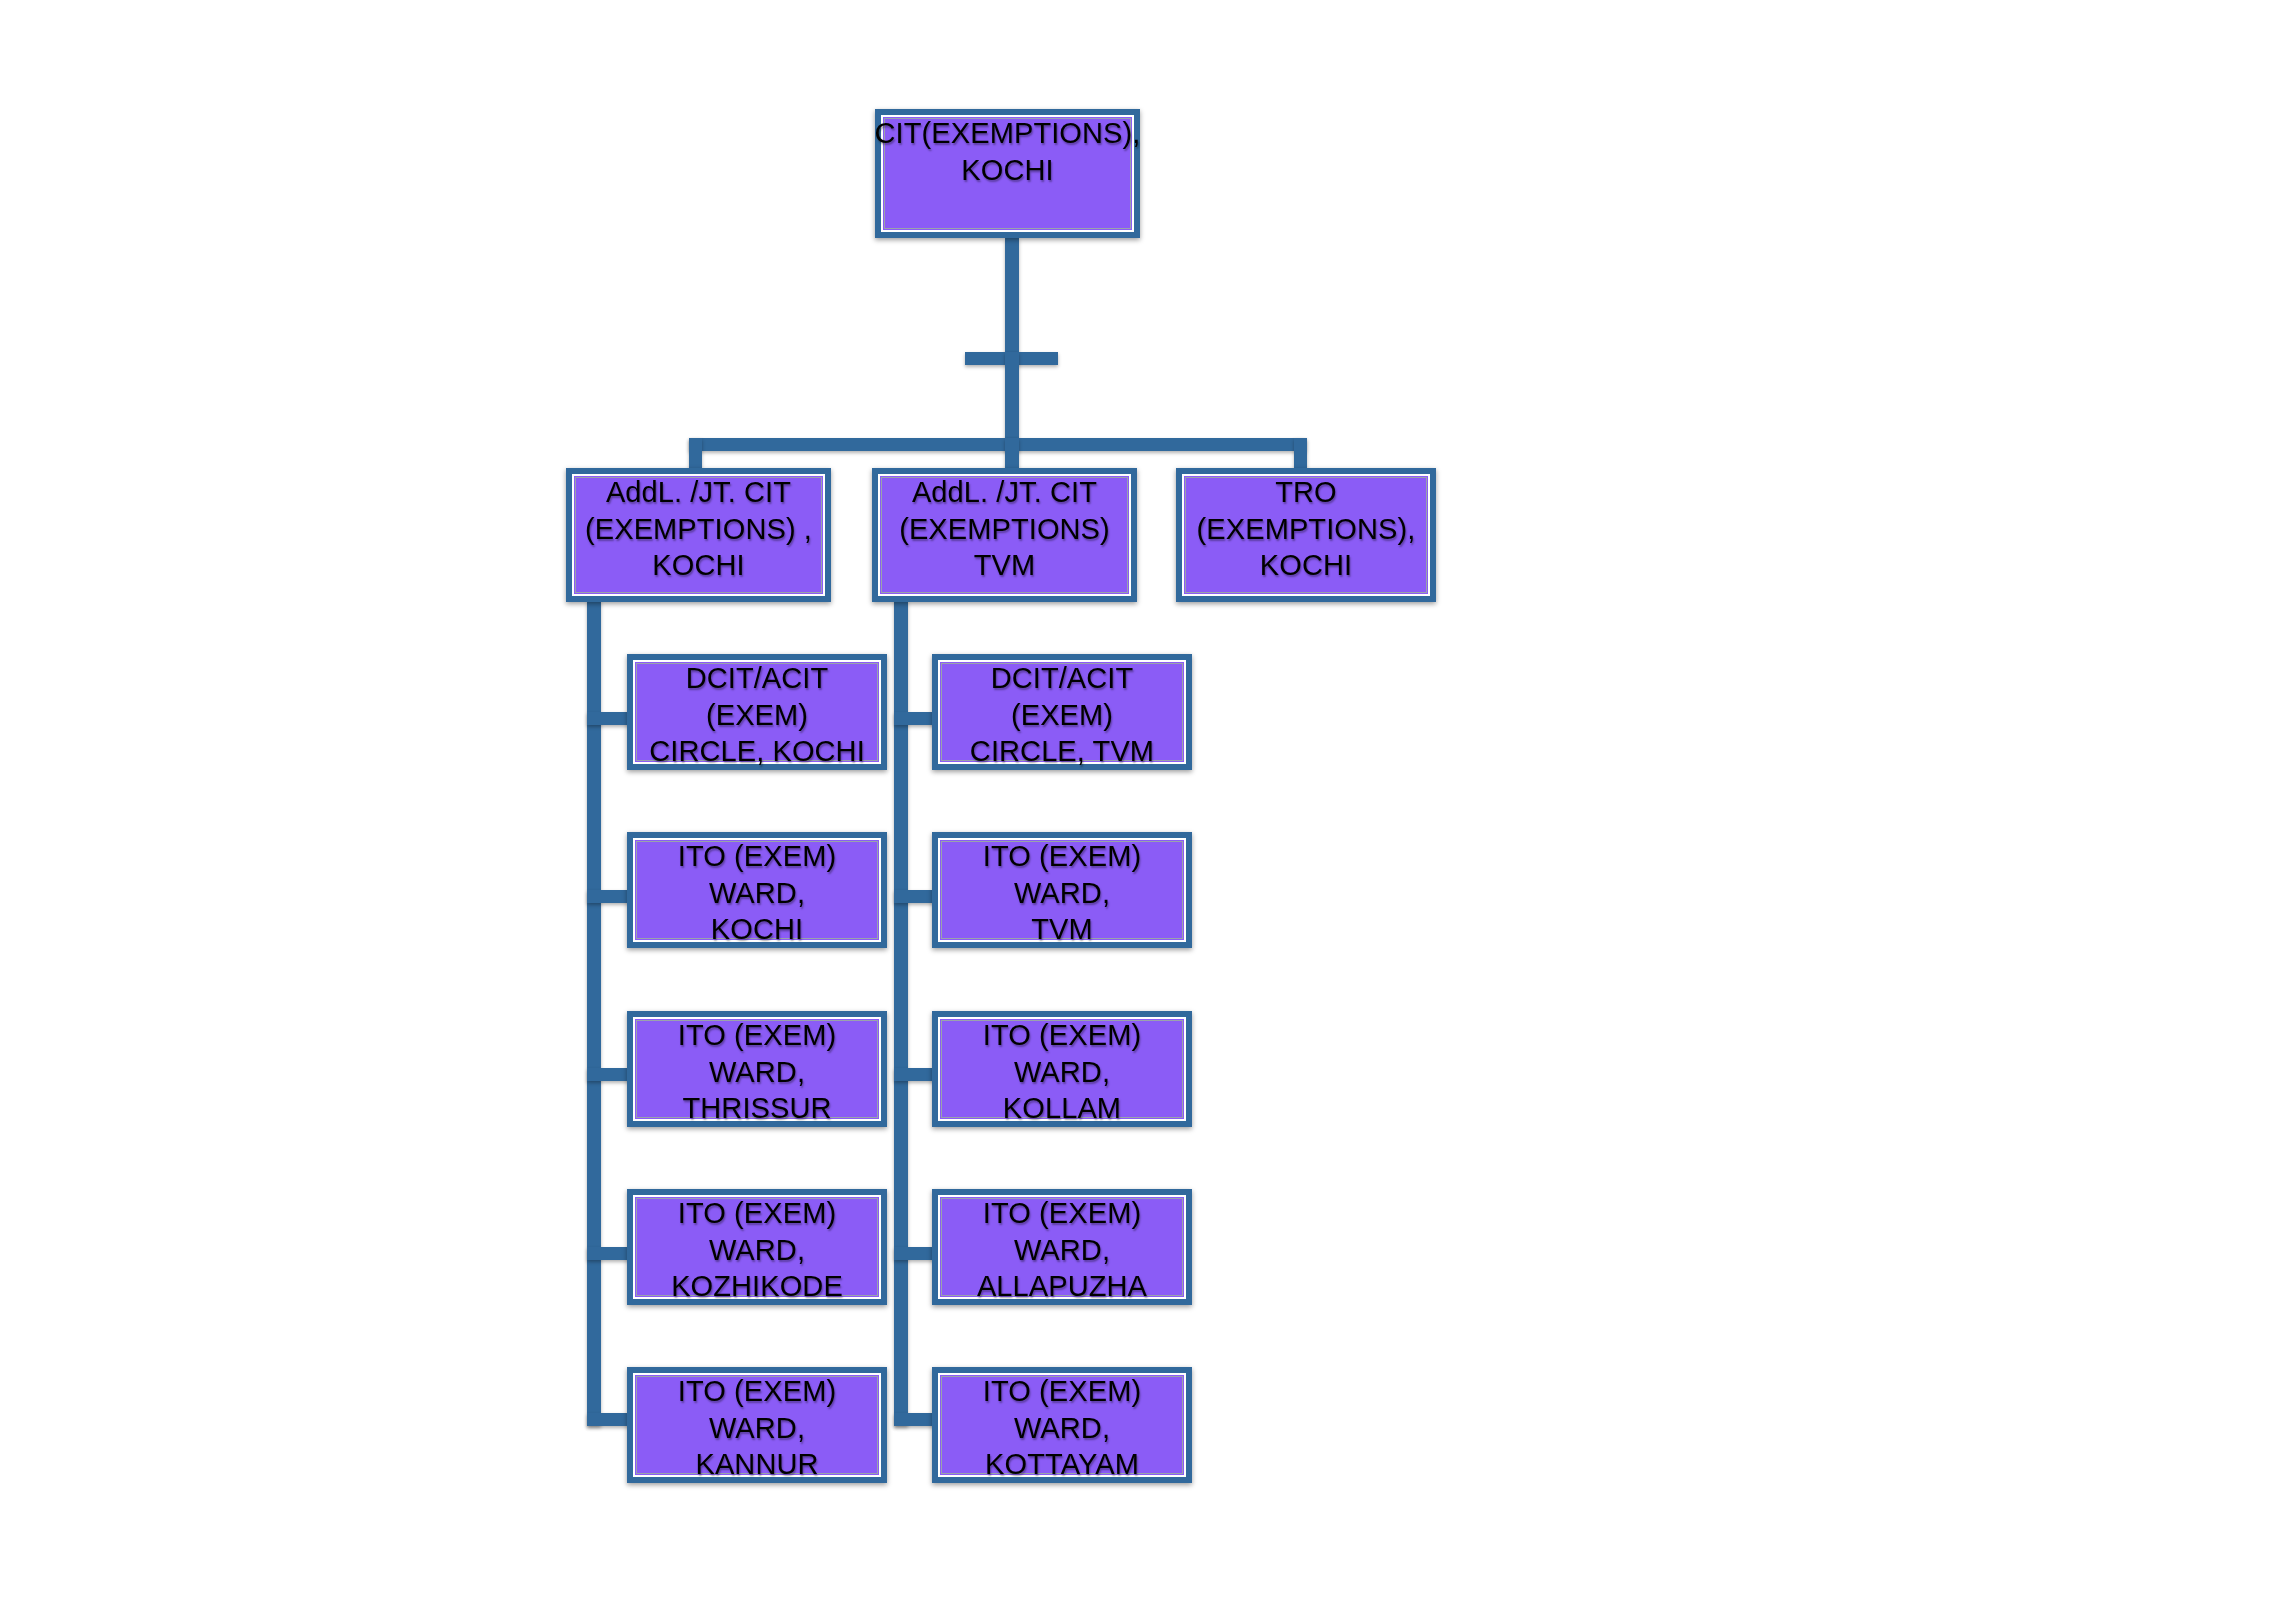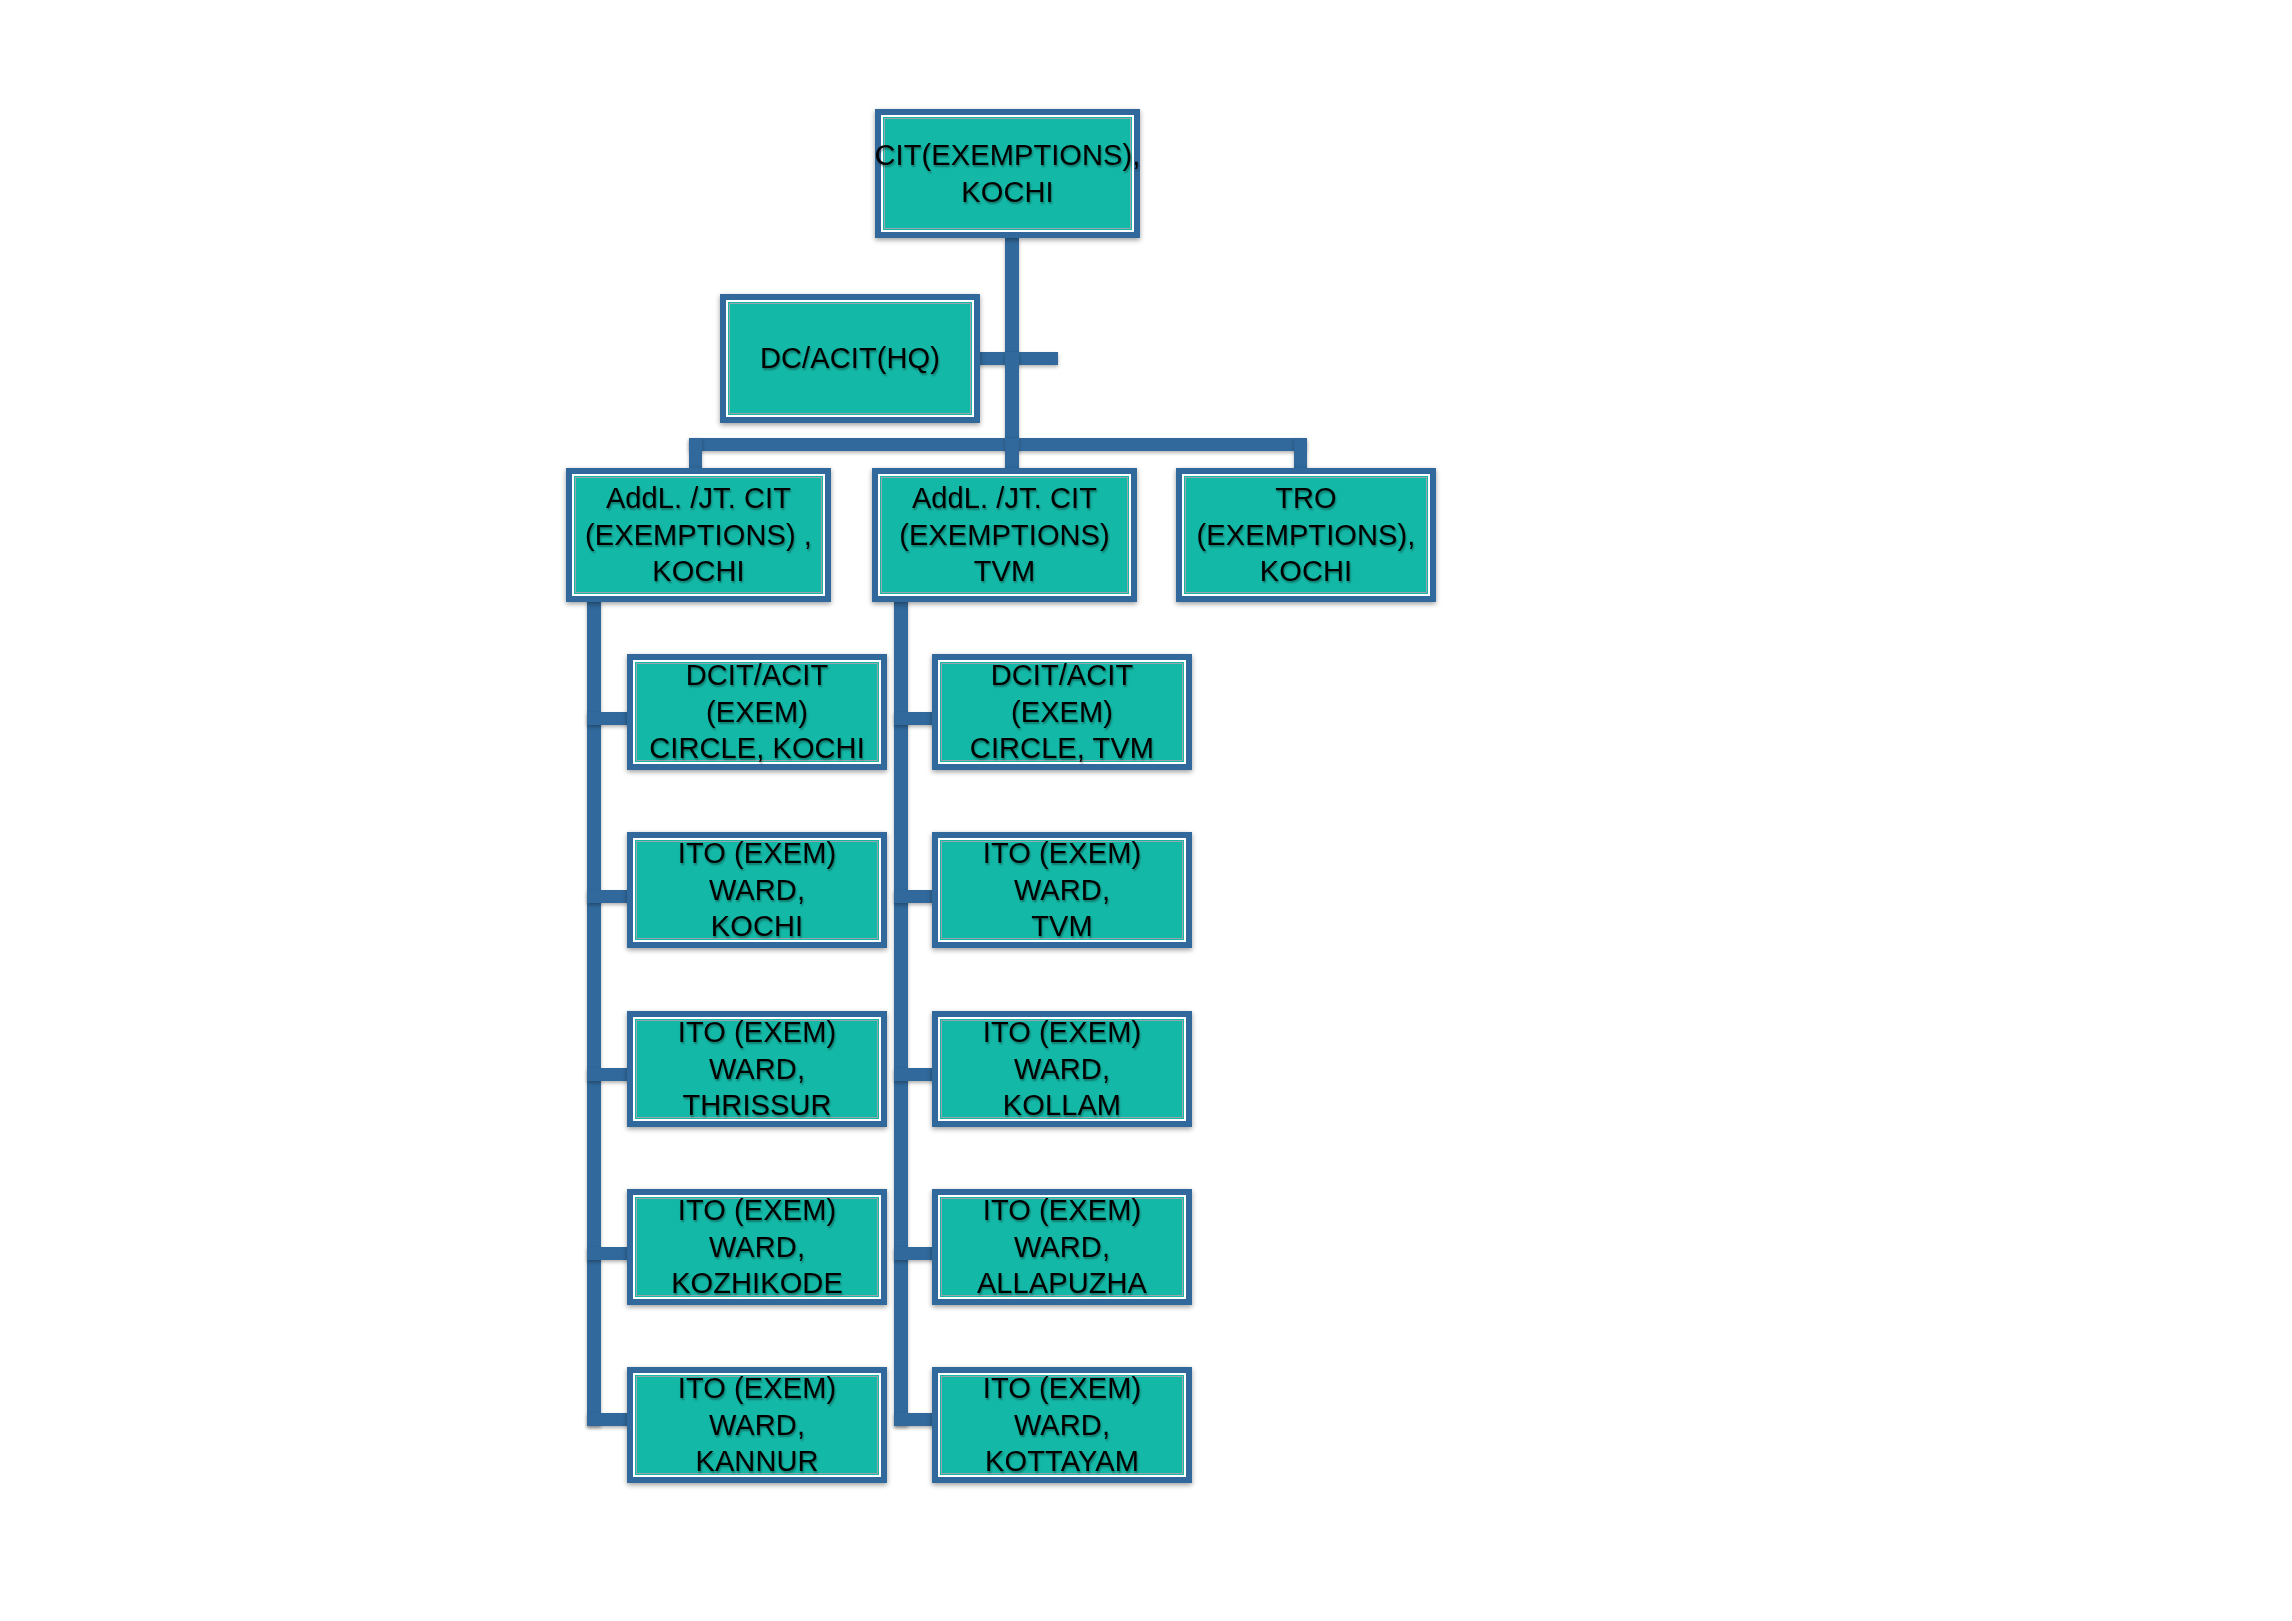--- a/index.html
+++ b/index.html
@@ -15,25 +15,24 @@
     width: 2293px;
     height: 1621px;
     background: #ffffff;
     overflow: hidden;
   }
 
   
   .node {
     position: absolute;
     box-sizing: border-box;
-    background: #14b8a6;
+    background: #8b5cf6;
     border: 6.9px solid #31699C;
     box-shadow: 0 2px 4.9px rgba(0,0,0,0.38);
     display: flex;
-    align-items: center;
     justify-content: center;
     z-index: 3;
   }
   .node .inner {
     position: absolute;
     top: 0; left: 0; right: 0; bottom: 0;
     border: 2.9px solid #ffffff;
     box-sizing: border-box;
     pointer-events: none;
   }
@@ -98,25 +97,20 @@
   <div class="conn" style="left:894px; top:1247px; width:49px; height:12.7px;"></div>
   <div class="conn" style="left:894px; top:1413px; width:49px; height:12.7px;"></div>
 
   <div class="node" style="left:875px; top:109px; width:265px; height:129px;">
     <span class="inner"></span>
     <span class="inner2"></span>
     <span class="label">CIT(EXEMPTIONS),
 KOCHI</span>
   </div>
 
-  <div class="node" style="left:720px; top:294px; width:260px; height:129px;">
-    <span class="inner"></span>
-    <span class="inner2"></span>
-    <span class="label">DC/ACIT(HQ)</span>
-  </div>
 
 
   <div class="node" style="left:566px; top:468px; width:265px; height:134px;">
     <span class="inner"></span>
     <span class="inner2"></span>
     <span class="label">AddL. /JT. CIT
 (EXEMPTIONS) ,
 KOCHI</span>
   </div>
 

